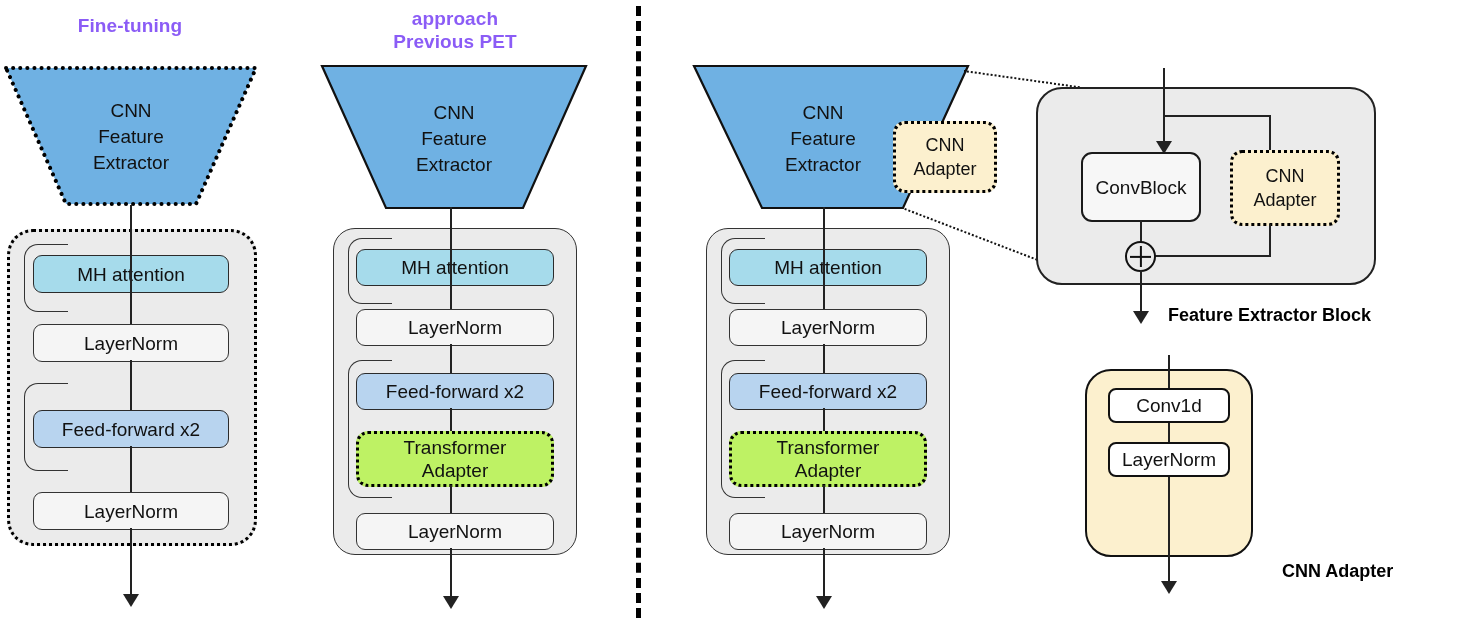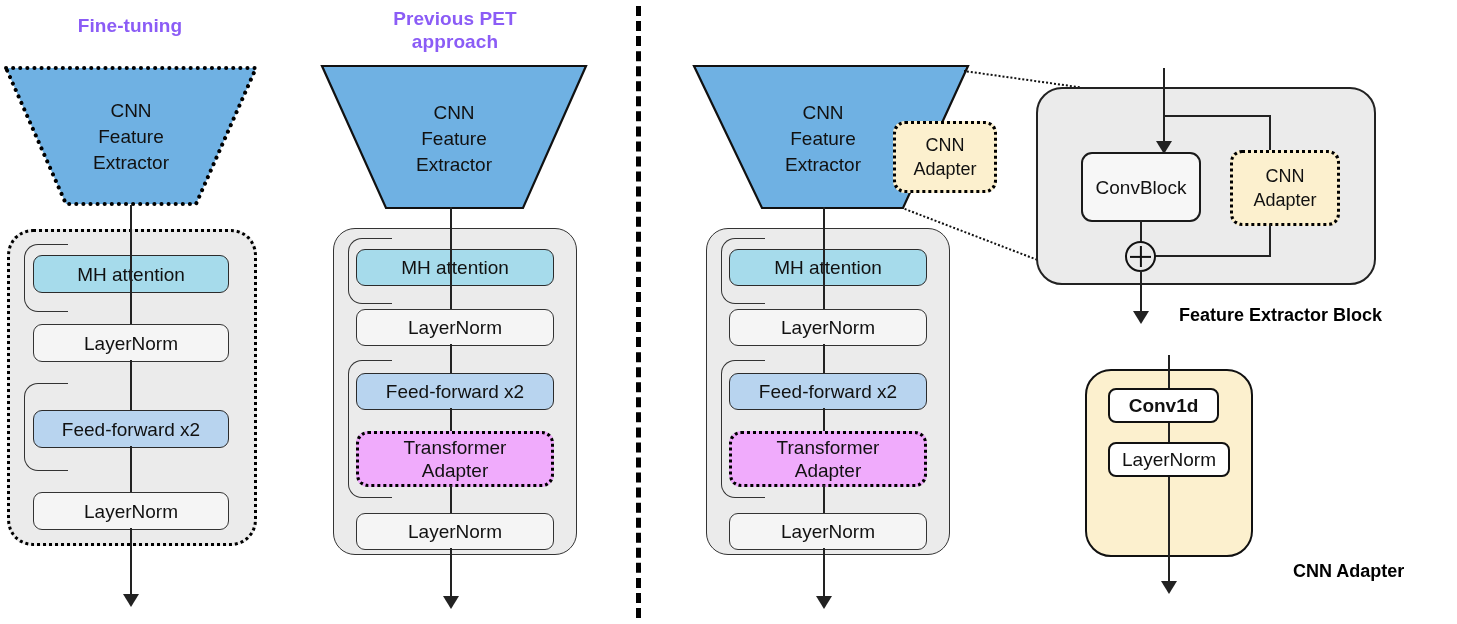--- a/index.html
+++ b/index.html
@@ -23,21 +23,20 @@
     color:#8b5cf6;
     text-align:center;
     line-height:23px;
     letter-spacing:.1px;
   }
   .panel-caption{
     font-weight:bold;
     font-size:18px;
     color:#000;
     white-space:nowrap;
-    margin-left:11px;
   }
 
   
   .trap-wrap{position:absolute;}
   .trap-wrap svg{display:block;overflow:visible;}
   .trap-label{
     position:absolute;
     text-align:center;
     font-size:19px;
     line-height:26px;
@@ -73,21 +72,21 @@
     line-height:23px;
     color:#111;
     border:1.6px solid #333;
     border-radius:9px;
     background:#f5f5f5;
     white-space:pre-line;
   }
   .nbox.attn{background:#a6dbeb;border-color:#2b2b2b;}
   .nbox.ffwd{background:#b8d4ef;border-color:#2b2b2b;}
   .nbox.adapter{
-    background:#f0abfc;
+    background:#bef264;
     border:3px dotted #000;
     border-radius:12px;
   }
   .nbox.cnnadapter{
     background:#fcf0ce;
     border:3px dotted #000;
     border-radius:12px;
   }
   .nbox.plain-heavy{border:2.4px solid #1a1a1a;border-radius:11px;background:#f7f7f7;}
   .nbox.white{background:#ffffff;border:2.2px solid #111;border-radius:8px;}
@@ -185,22 +184,22 @@
   <div class="nbox ffwd abs" style="left:33px;top:410px;width:196px;height:38px;">Feed-forward x2</div>
 
   <div class="vline abs" style="left:130px;top:446px;height:66px;"></div>
 
   <div class="nbox abs" style="left:33px;top:492px;width:196px;height:38px;">LayerNorm</div>
 
   <div class="vline abs" style="left:130px;top:528px;height:68px;"></div>
   <div class="arrowhead abs" style="left:123px;top:594px;"></div>
 
   <div class="col-title abs" style="left:325px;top:7px;width:260px;">
+    <div>approach</div>
     <div>Previous PET</div>
-    <div>approach</div>
   </div>
 
   <div class="trap-wrap" style="left:318px;top:62px;width:272px;height:150px;">
     <svg width="272" height="150" viewBox="0 0 272 150">
       <polygon points="4,4 268,4 205,146 68,146" fill="#6fb1e3" stroke="#111" stroke-width="2.2"></polygon>
     </svg>
     <div class="trap-label" style="left:0px;top:38px;width:272px;">CNN
 Feature
 Extractor</div>
   </div>
@@ -306,21 +305,21 @@
   <div class="arrowhead abs" style="left:1133px;top:311px;"></div>
 
   <div class="panel-caption abs" style="left:1168px;top:305px;">Feature Extractor Block</div>
 
   <div class="vline abs" style="left:1168px;top:355px;height:30px;"></div>
 
   <div class="ca-panel" style="left:1085px;top:369px;width:168px;height:188px;"></div>
 
   <div class="vline abs" style="left:1168px;top:369px;height:188px;"></div>
 
-  <div class="nbox white abs" style="left:1108px;top:388px;width:111px;height:35px;font-weight:bold;">Conv1d</div>
+  <div class="nbox white abs" style="left:1108px;top:388px;width:122px;height:35px;">Conv1d</div>
   <div class="nbox white abs" style="left:1108px;top:442px;width:122px;height:35px;">LayerNorm</div>
 
   <div class="vline abs" style="left:1168px;top:552px;height:32px;"></div>
   <div class="arrowhead abs" style="left:1161px;top:581px;"></div>
 
   <div class="panel-caption abs" style="left:1282px;top:561px;">CNN Adapter</div>
 
 </div>
 
 </body></html>

